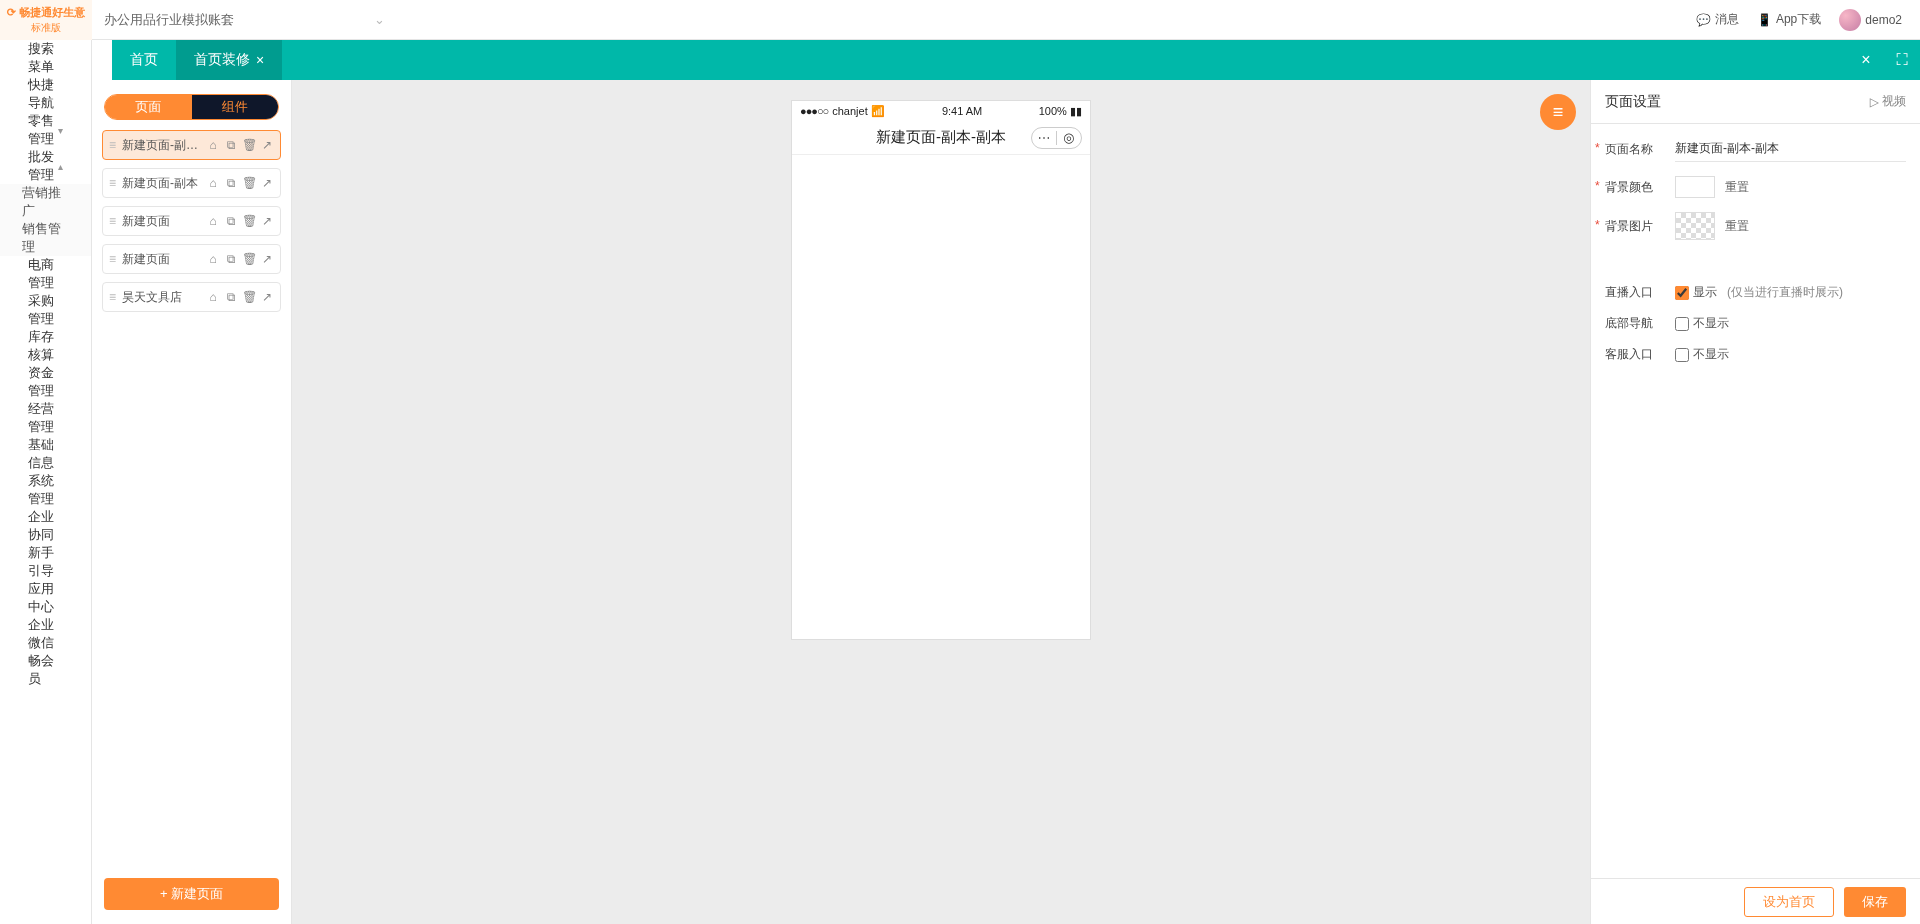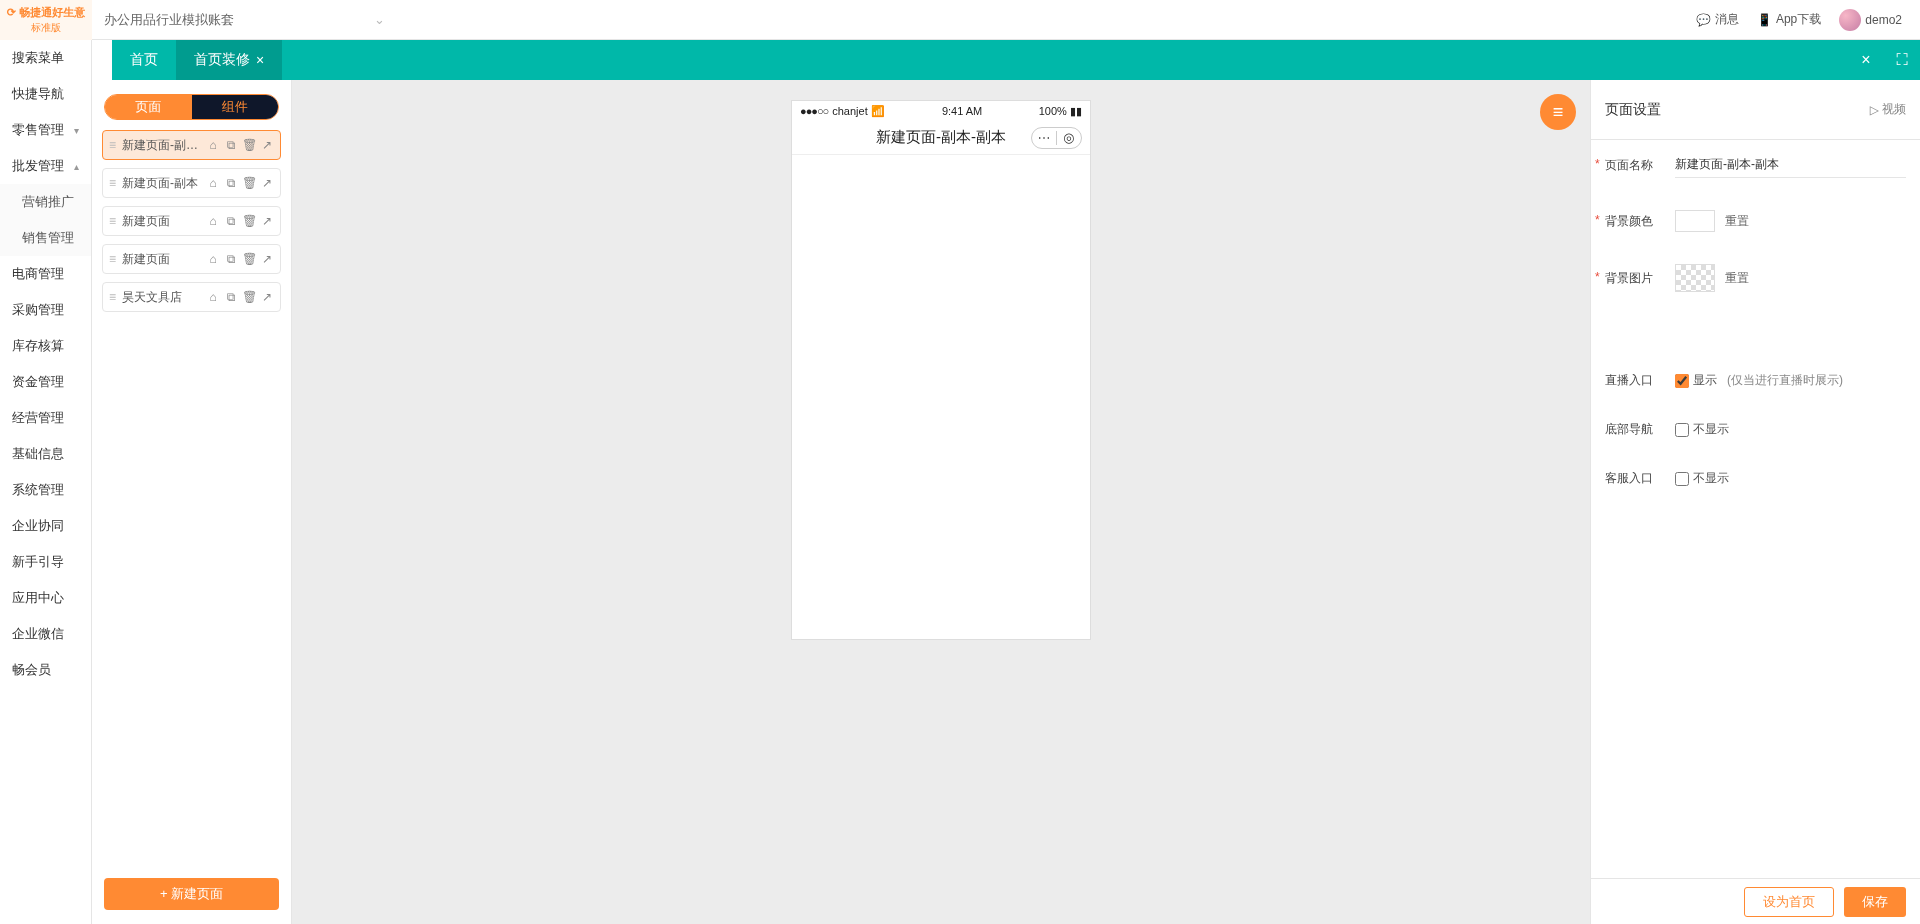--- a/index.html
+++ b/index.html
@@ -15,21 +15,21 @@
 .brand{width:92px;height:40px;display:flex;flex-direction:column;align-items:center;justify-content:center;background:#fff7ef;}
 .brand-txt{font-size:11px;color:var(--orange);font-weight:600;}
 .brand-sub{font-size:10px;color:var(--orange);margin-top:1px;}
 .tenant{margin-left:12px;color:#666;font-size:13px;display:flex;align-items:center;gap:140px;}
 .tenant .chev{color:#bbb;}
 .top-right{margin-left:auto;display:flex;align-items:center;gap:18px;padding-right:18px;}
 .top-right .item{display:flex;align-items:center;gap:4px;color:#555;font-size:12px;cursor:pointer;}
 .avatar{width:22px;height:22px;border-radius:50%;background:radial-gradient(circle at 30% 30%,#f7b6c7,#c67ea5);}
 .layout{display:flex;height:calc(100vh - 40px);}
 .sidebar{width:92px;background:#fff;border-right:1px solid var(--border);overflow-y:auto;}
-.side-item{height:36px;display:flex;align-items:center;padding:0 12px;font-size:13px;color:#333;cursor:pointer;justify-content:space-between;}
+.side-item{height:36px;display:flex;align-items:center;padding:0 28px;font-size:13px;color:#333;cursor:pointer;justify-content:space-between;}
 .side-item.sub{padding-left:22px;background:#fafafa;color:#555;}
 .side-item .caret{font-size:10px;color:#999;}
 .main{flex:1;display:flex;flex-direction:column;min-width:0;}
 .tabbar{height:40px;background:var(--teal);display:flex;align-items:center;color:#fff;margin-left:20px;}
 .tab{height:40px;display:flex;align-items:center;padding:0 18px;font-size:14px;cursor:pointer;}
 .tab.active{background:#009c8f;}
 .tab .x{margin-left:6px;font-size:14px;}
 .tabbar .right{margin-left:auto;display:flex;align-items:center;}
 .tabbar .right .btn{width:32px;height:40px;display:flex;align-items:center;justify-content:center;cursor:pointer;font-size:16px;}
 .content{flex:1;display:flex;min-height:0;}
@@ -52,24 +52,24 @@
 .statusbar .left{display:flex;align-items:center;gap:4px;}
 .dots{letter-spacing:-1px;}
 .navbar{height:34px;position:relative;display:flex;align-items:center;justify-content:center;border-bottom:1px solid #eee;}
 .navbar .title{font-size:15px;color:#222;}
 .navbar .rbtns{position:absolute;right:8px;display:flex;align-items:center;gap:6px;}
 .pill{display:flex;align-items:center;border:1px solid #ccc;border-radius:14px;height:22px;}
 .pill span{width:24px;display:flex;align-items:center;justify-content:center;font-size:13px;color:#333;}
 .pill .sep{width:1px;height:14px;background:#ccc;}
 .fab{position:absolute;right:14px;top:14px;width:36px;height:36px;border-radius:50%;background:var(--orange);color:#fff;display:flex;align-items:center;justify-content:center;font-size:18px;cursor:pointer;}
 .right-panel{width:330px;background:#fff;border-left:1px solid var(--border);display:flex;flex-direction:column;position:relative;}
-.rp-head{height:60px;display:flex;align-items:center;justify-content:space-between;padding:4px 14px;border-bottom:1px solid var(--border);}
+.rp-head{height:44px;display:flex;align-items:center;justify-content:space-between;padding:4px 14px;border-bottom:1px solid var(--border);}
 .rp-head .ttl{font-size:14px;color:#333;}
 .rp-head .vid{font-size:12px;color:#888;display:flex;align-items:center;gap:3px;cursor:pointer;}
-.form{padding:12px 14px;display:flex;flex-direction:column;gap:32px;}
+.form{padding:12px 14px;display:flex;flex-direction:column;gap:14px;}
 .row{display:flex;align-items:center;gap:10px;}
 .row .lab{width:60px;font-size:12px;color:#444;position:relative;}
 .row .lab.req::before{content:"*";color:#e74c3c;position:absolute;left:-10px;}
 .row input[type=text]{flex:1;height:26px;border:none;border-bottom:1px solid var(--border);font-size:12px;padding:2px 0;color:#333;outline:none;}
 .swatch{width:40px;height:22px;border:1px solid #ddd;background:#fff;}
 .checker{width:40px;height:28px;border:1px solid #ddd;background:
   repeating-conic-gradient(#ddd 0 25%,#fff 0 50%) 0 0/10px 10px;}
 .reset{font-size:12px;color:#666;cursor:pointer;}
 .chk{display:flex;align-items:center;gap:4px;font-size:12px;color:#555;}
 .chk input{accent-color:var(--orange);width:14px;height:14px;}

